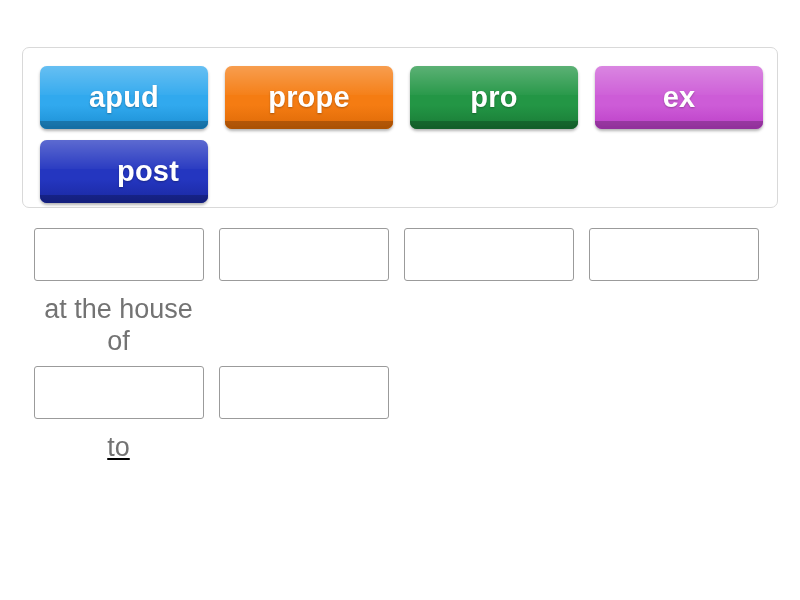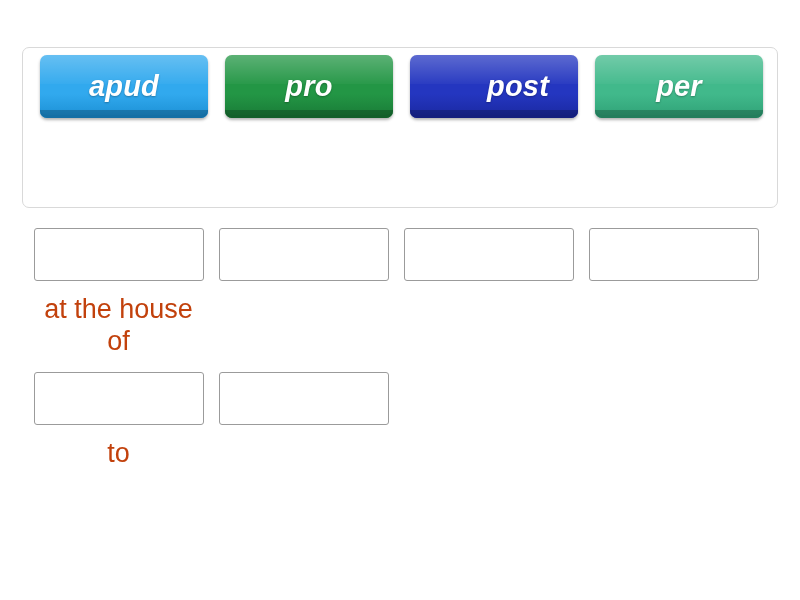--- a/index.html
+++ b/index.html
@@ -35,22 +35,21 @@
     display: flex;
     flex-wrap: wrap;
     align-content: flex-start;
   }
 
   .tile-slot {
     width: 185px;
     height: 74px;
     padding: 0 6px 0 11px;
     display: flex;
-    align-items: flex-start;
-    font-style: italic;
+    align-items: flex-end;
   }
 
   .tile {
     position: relative;
     width: 179px;
     height: 63px;
     border-radius: 7px;
     display: flex;
     align-items: center;
     justify-content: center;
@@ -89,21 +88,21 @@
   .answer-grid {
     position: absolute;
     left: 22px;
     top: 228px;
     width: 756px;
   }
 
   .answer-row {
     display: flex;
   }
-  .answer-row.row-2 { margin-top: 14px; }
+  .answer-row.row-2 { margin-top: 8px; text-decoration: underline; }
 
   .answer-cell {
     width: 185px;
     padding: 0 7px 0 15px;
     display: flex;
     flex-direction: column;
     align-items: center;
   }
 
   .drop-zone {
@@ -114,50 +113,55 @@
     border-radius: 3px;
     cursor: pointer;
   }
 
   .answer-label {
     margin-top: 12px;
     width: 172px;
     text-align: center;
     font-size: 27px;
     line-height: 1.2;
-    color: #c2410c;
+    color: #737373;
     font-weight: normal;
   }
   .answer-cell.empty .drop-zone,
   .answer-cell.empty .answer-label { visibility: hidden; }
 </style>
 </head>
 <body>
 
 <div id="app">
 
   <div class="tile-tray" id="tile-tray">
       <div class="tile-slot">
         <div class="tile" style="background: linear-gradient(rgb(49, 169, 238) 0%, rgb(49, 169, 238) 62%, rgb(27, 143, 212) 100%); box-shadow: rgba(0, 0, 0, 0.3) 0px 2px 3px, rgb(27, 143, 212) 0px -3px 0px inset;">
           <span>apud</span>
         </div>
       </div>
       <div class="tile-slot">
+        <div class="tile" style="background: linear-gradient(rgb(245, 124, 18) 0%, rgb(245, 124, 18) 62%, rgb(221, 105, 6) 100%); box-shadow: rgba(0, 0, 0, 0.3) 0px 2px 3px, rgb(221, 105, 6) 0px -3px 0px inset;">
+          <span>prope</span>
+        </div>
+      </div>
+      <div class="tile-slot">
         <div class="tile" style="background: linear-gradient(rgb(35, 150, 69) 0%, rgb(35, 150, 69) 62%, rgb(25, 122, 54) 100%); box-shadow: rgba(0, 0, 0, 0.3) 0px 2px 3px, rgb(25, 122, 54) 0px -3px 0px inset;">
           <span>pro</span>
         </div>
       </div>
       <div class="tile-slot">
-        <div class="tile" style="background: linear-gradient(rgb(36, 54, 192) 0%, rgb(36, 54, 192) 62%, rgb(26, 40, 160) 100%); box-shadow: rgba(0, 0, 0, 0.3) 0px 2px 3px, rgb(26, 40, 160) 0px -3px 0px inset; padding-left: 48px;">
-          <span>post</span>
+        <div class="tile" style="background: linear-gradient(rgb(205, 92, 215) 0%, rgb(205, 92, 215) 62%, rgb(188, 63, 200) 100%); box-shadow: rgba(0, 0, 0, 0.3) 0px 2px 3px, rgb(188, 63, 200) 0px -3px 0px inset;">
+          <span>ex</span>
         </div>
       </div>
       <div class="tile-slot">
-        <div class="tile" style="background: linear-gradient(rgb(65, 185, 139) 0%, rgb(65, 185, 139) 62%, rgb(47, 161, 118) 100%); box-shadow: rgba(0, 0, 0, 0.3) 0px 2px 3px, rgb(47, 161, 118) 0px -3px 0px inset;">
-          <span>per</span>
+        <div class="tile" style="background: linear-gradient(rgb(36, 54, 192) 0%, rgb(36, 54, 192) 62%, rgb(26, 40, 160) 100%); box-shadow: rgba(0, 0, 0, 0.3) 0px 2px 3px, rgb(26, 40, 160) 0px -3px 0px inset; padding-left: 48px;">
+          <span>post</span>
         </div>
       </div>
     </div>
 
   <div class="answer-grid">
     <div class="answer-row row-1" id="answer-row-1">
         <div class="answer-cell">
           <div class="drop-zone"></div>
           <div class="answer-label">at the house of</div>
         </div>

